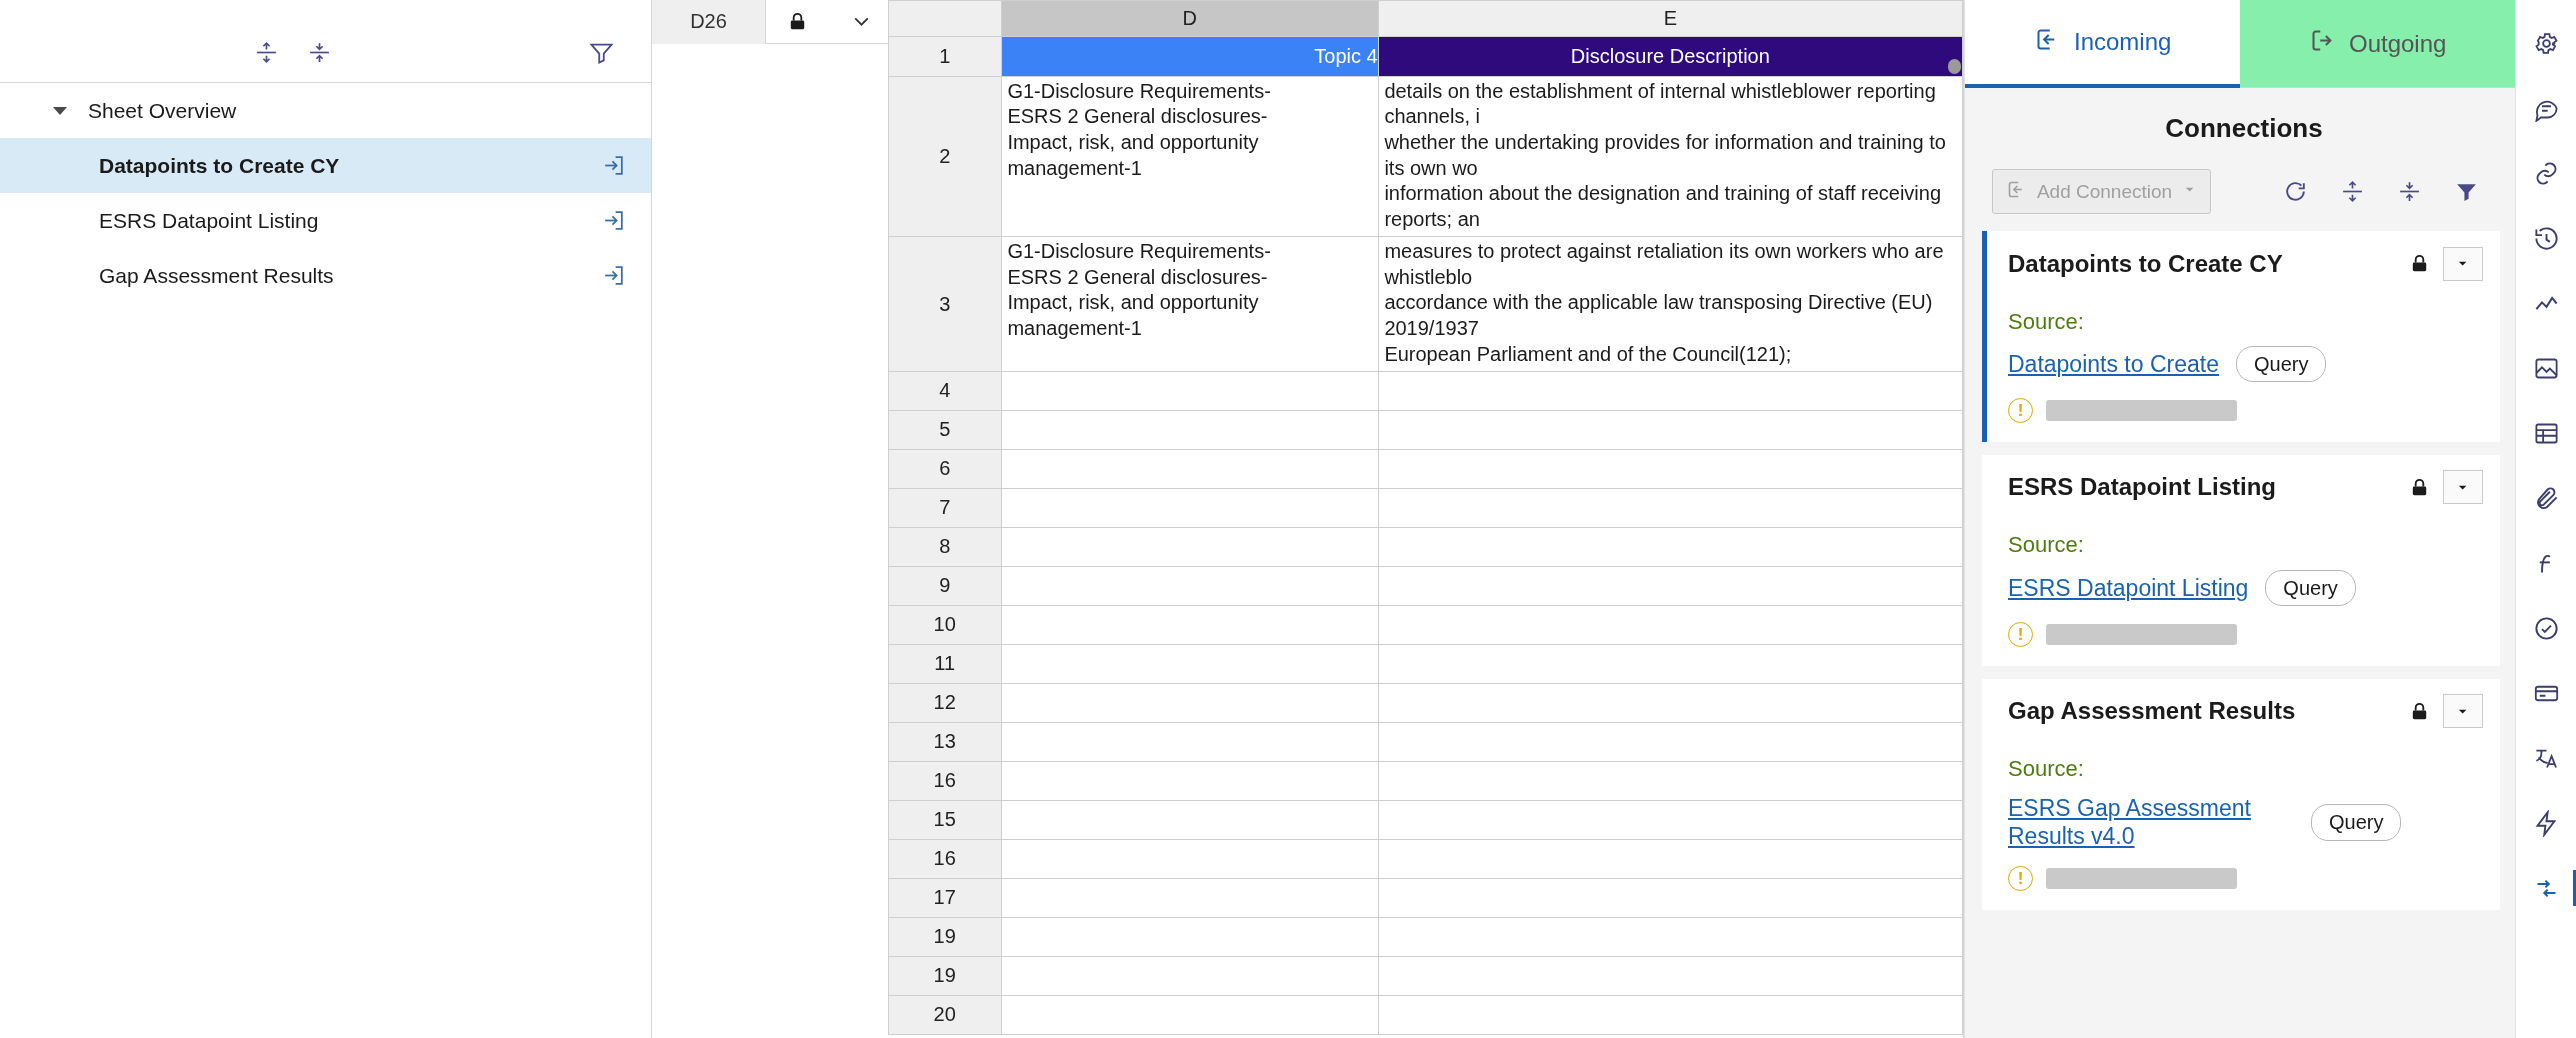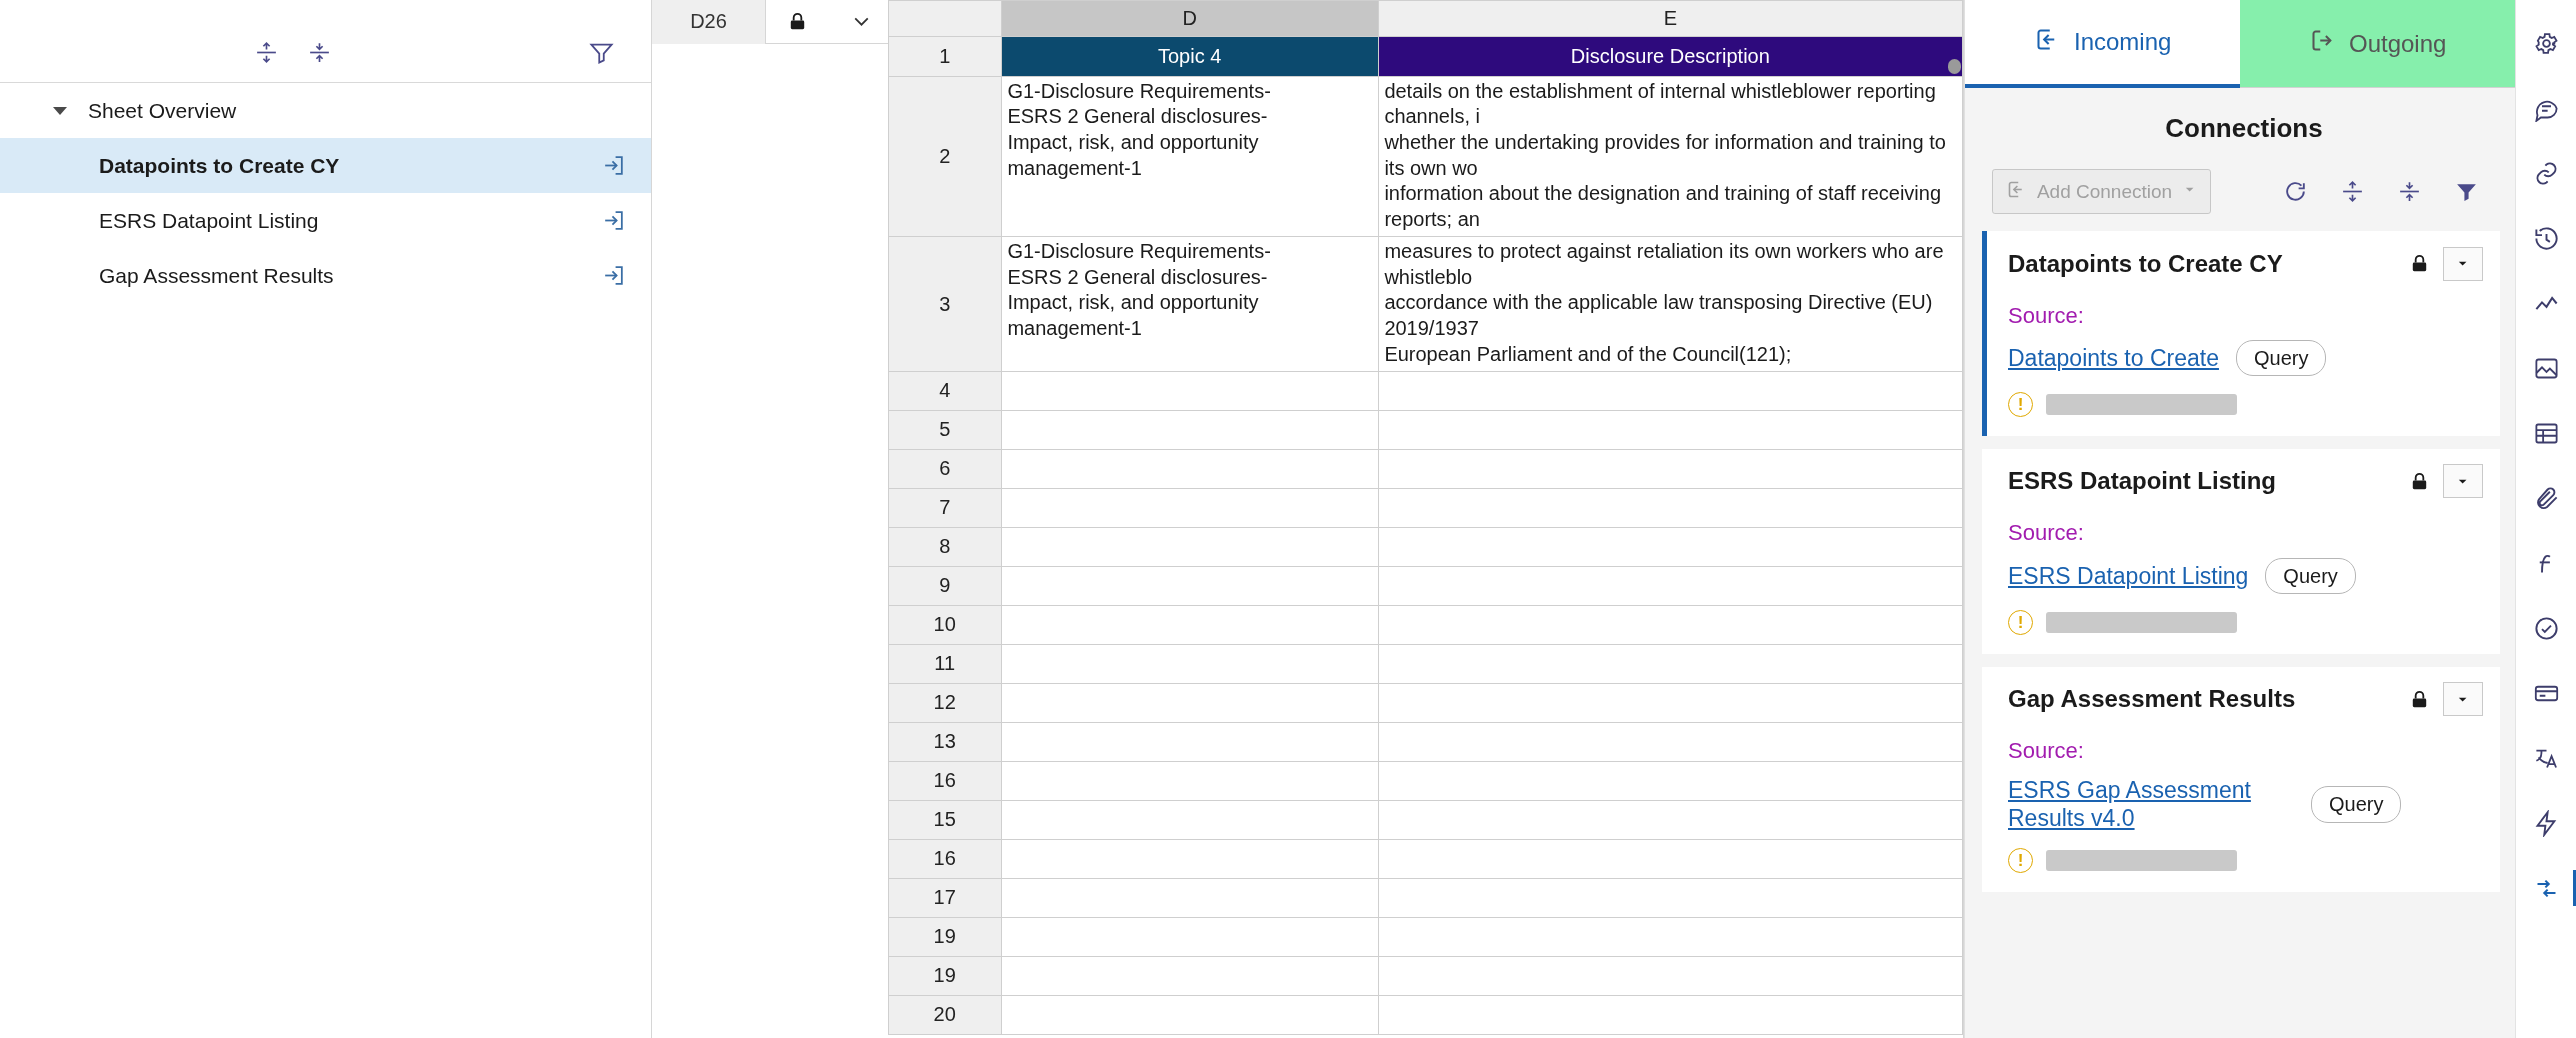--- a/index.html
+++ b/index.html
@@ -208,21 +208,21 @@
     overflow: hidden;
   }
   .hdr-cell {
     text-align: center;
     vertical-align: middle !important;
     font-weight: bold;
     color: #ffffff;
     height: 40px;
     font-size: 22px;
   }
-  .hdr-topic { background: #0c4a6e; }
+  .hdr-topic { background: #3b82f6; text-align: right; }
   .hdr-disc  { background: #2e0a7d; }
   .colD { width: 377px; }
   .r-tall2 { height: 103px; }
   .r-tall3 { height: 92px; }
   .r-norm  { height: 39px; }
 
   .vscroll {
     position: absolute;
     right: 0;
     top: 36px;
@@ -330,22 +330,22 @@
   .cc-lock { color: #1b1b1b; margin-right: 11.4px; display:flex; align-items:center; cursor:pointer;}
   .cc-menu {
     width: 40px; height: 34px;
     border: 1px solid #c9c9c9;
     background: #fafafa;
     display: flex; align-items: center; justify-content: center;
     cursor: pointer;
   }
   .cc-source-label {
     font-size: 22px;
-    color: #a21caf;
-    margin-top: 22px;
+    color: #4d7c0f;
+    margin-top: 28px;
   }
   .cc-source-row {
     display: flex;
     align-items: center;
     gap: 17px;
     margin-top: 11.4px;
   }
   .cc-link {
     color: #1a62b0;
     font-size: 23px;

